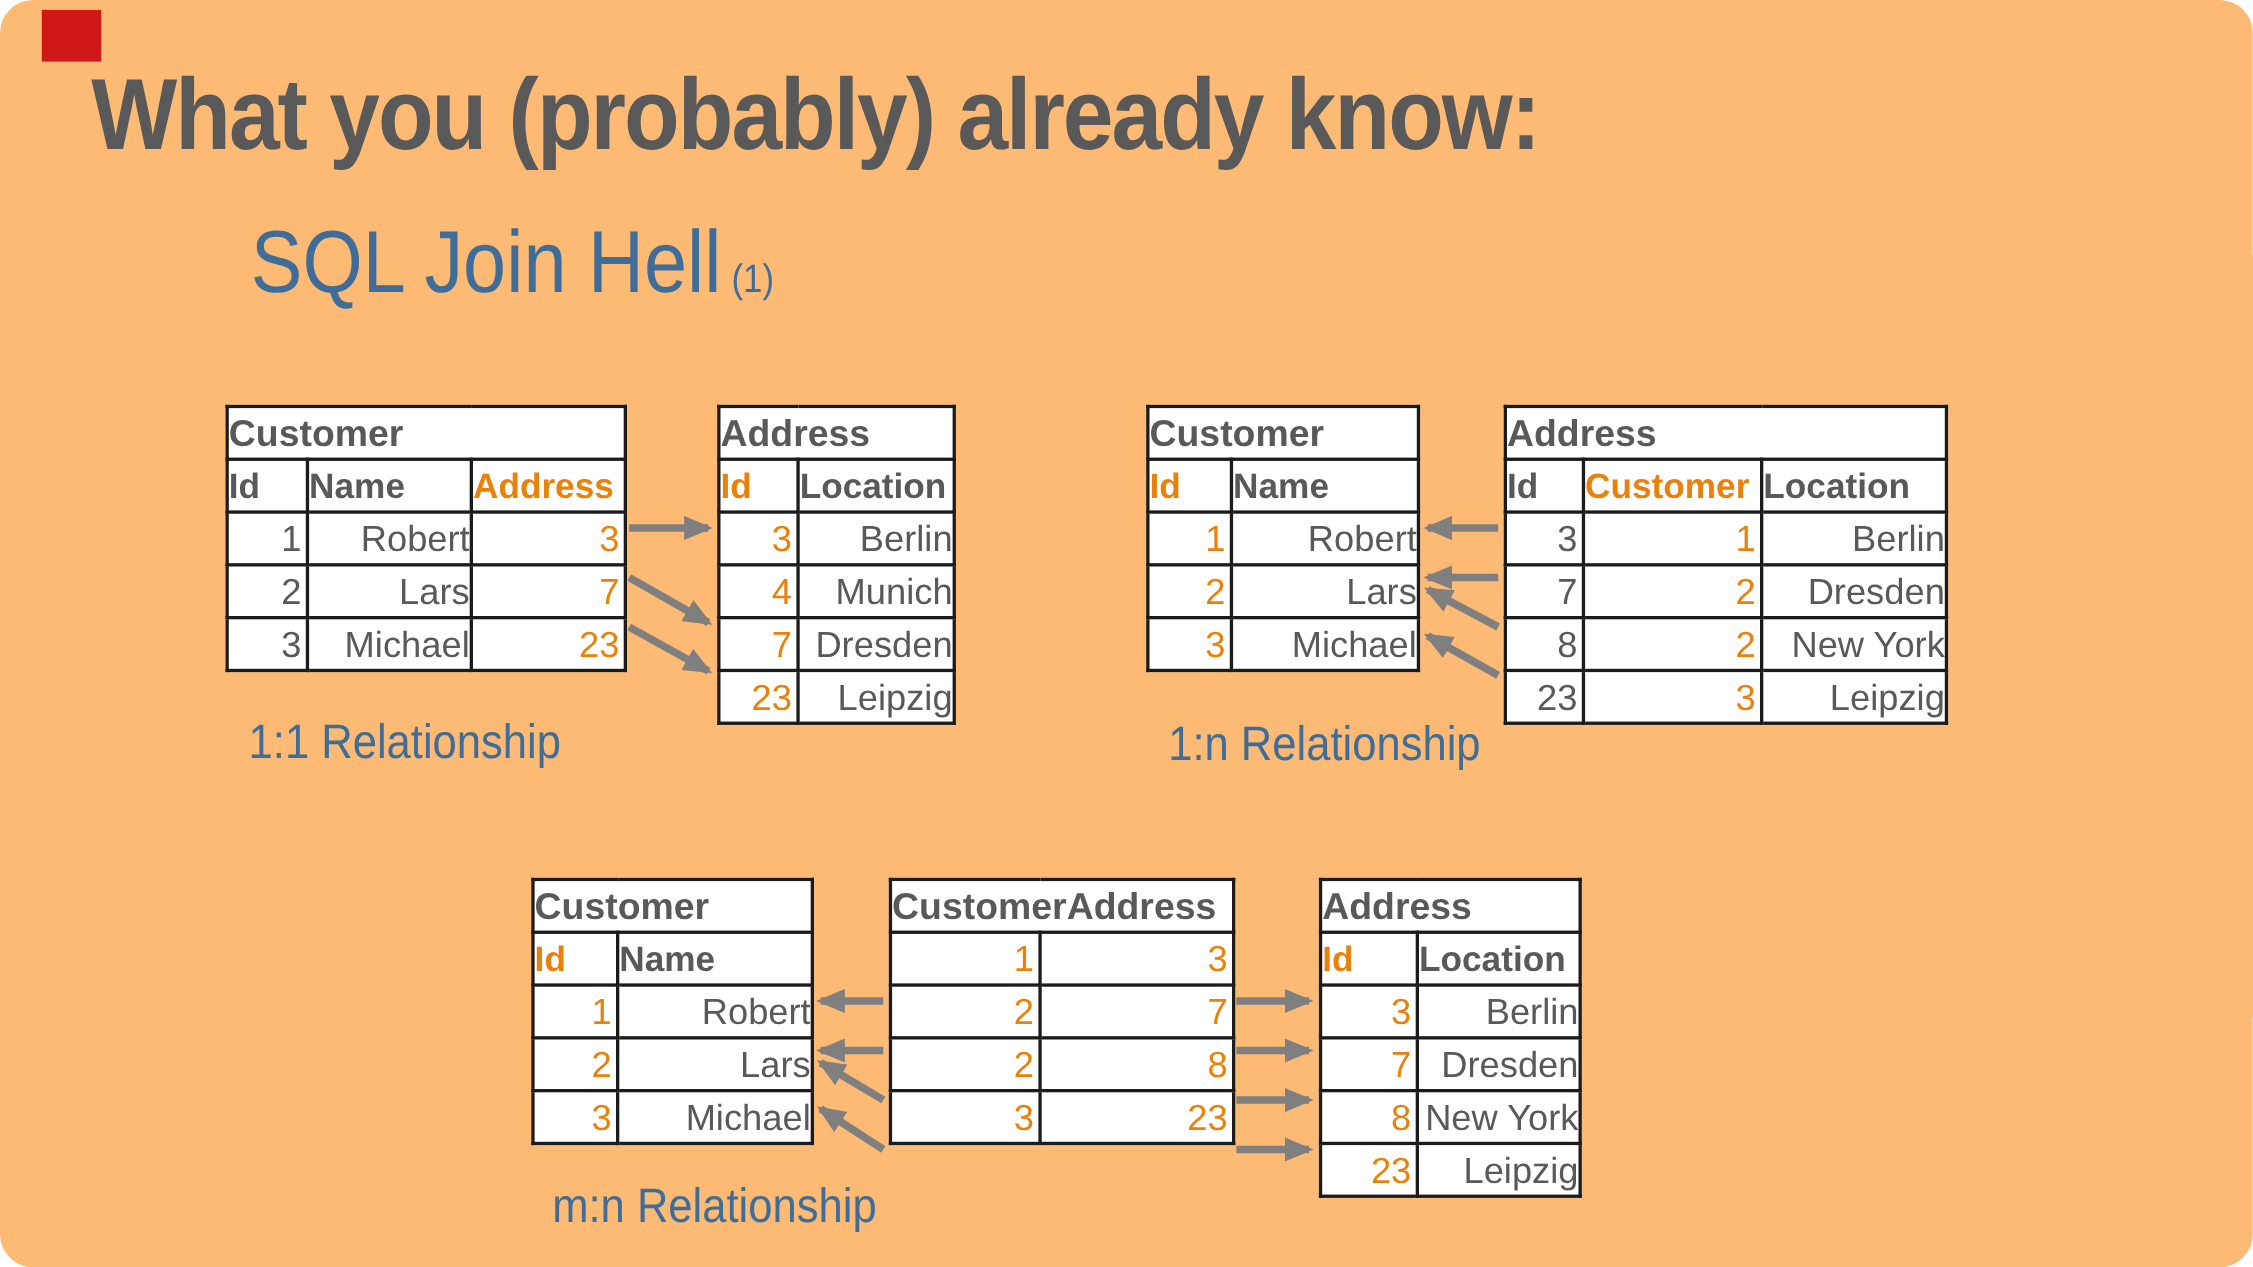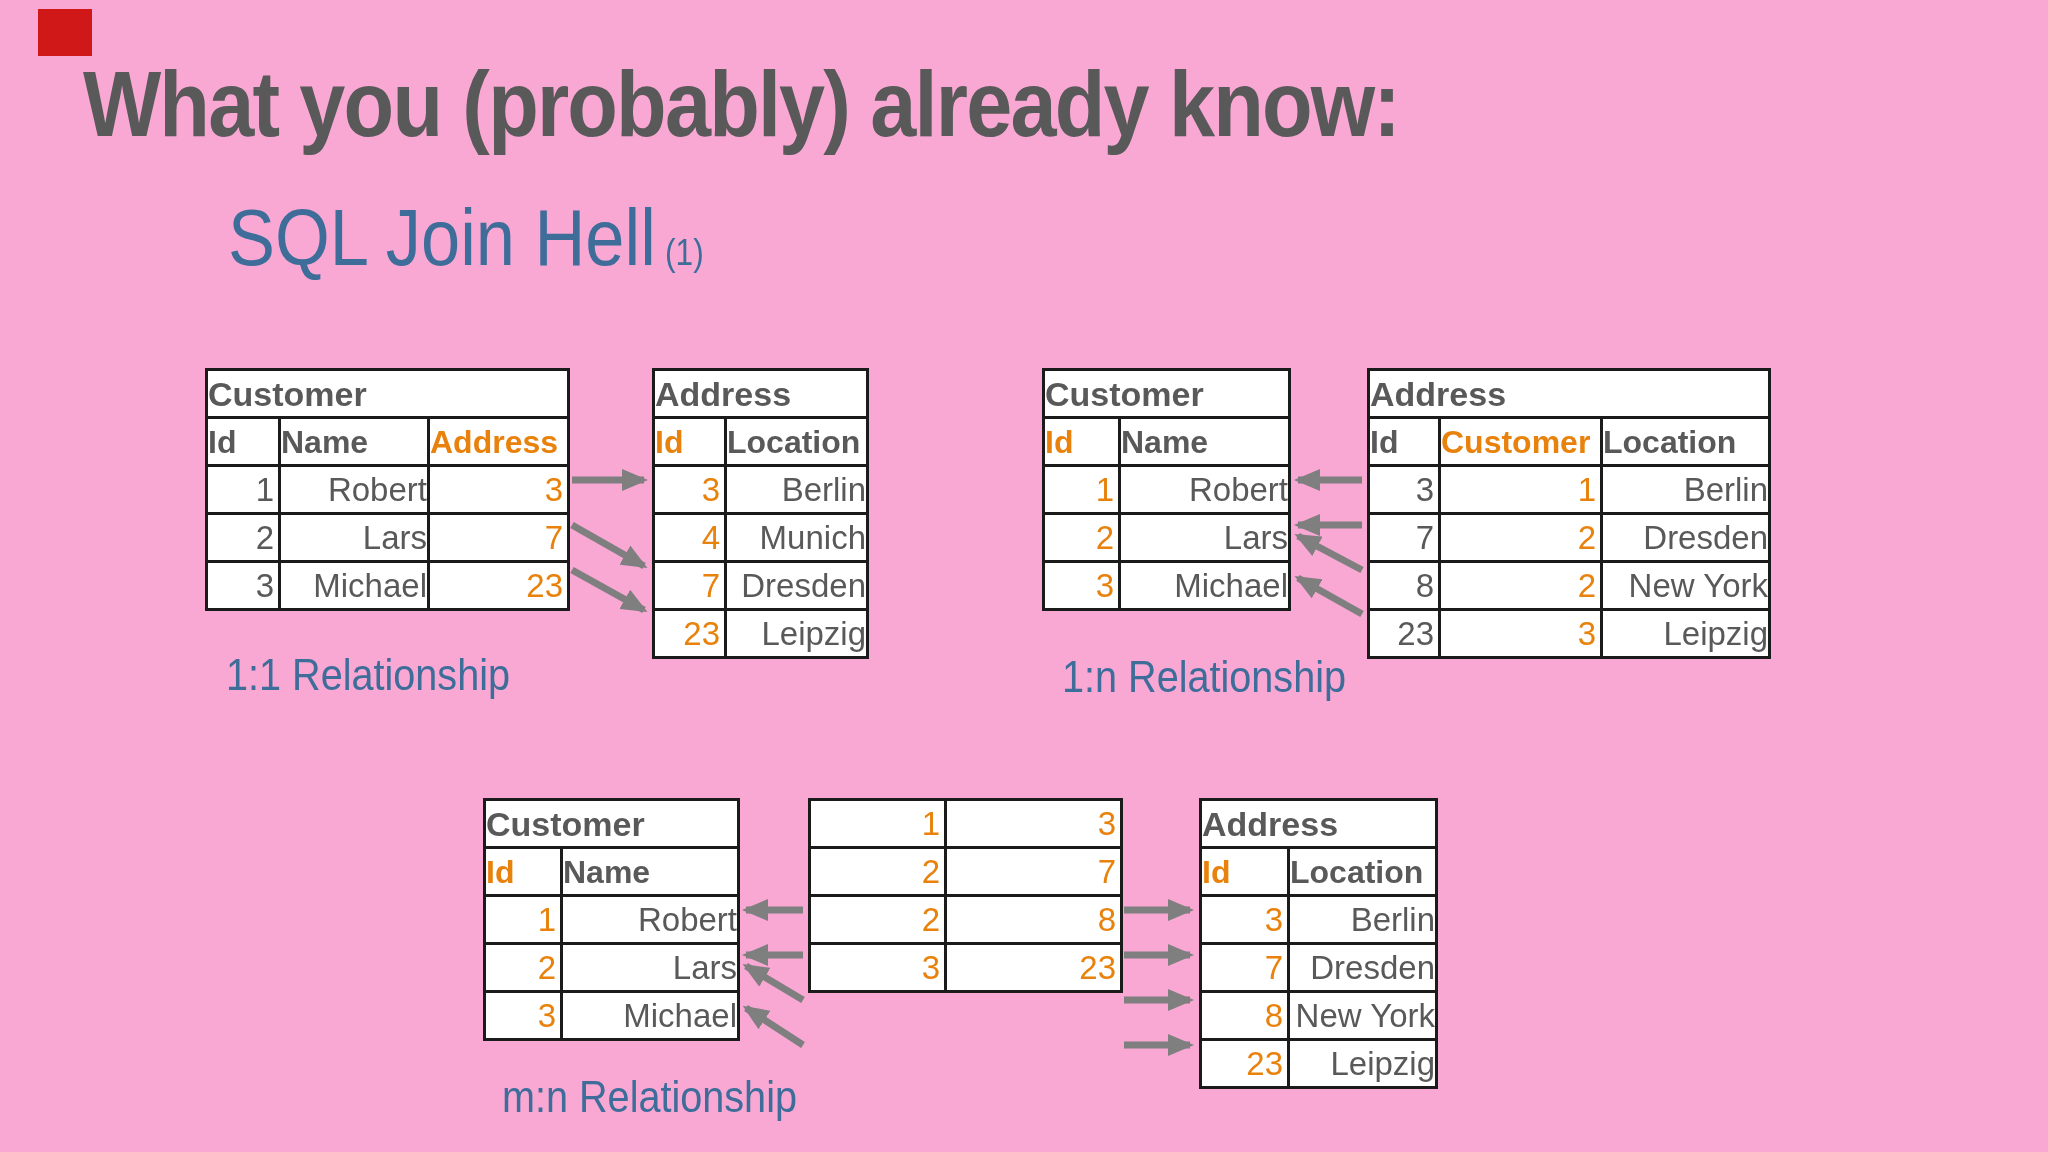--- a/index.html
+++ b/index.html
@@ -1,18 +1,18 @@
 <!DOCTYPE html>
 <html><head>
 <meta charset="utf-8">
 <style>
   html,body { margin:0; padding:0; background:#ffffff; }
   .slide {
     position:relative; width:2048px; height:1152px; overflow:hidden;
-    background:#f9a8d4; font-family:"Liberation Sans", sans-serif;
+    background:#fdba74; font-family:"Liberation Sans", sans-serif;border-radius:30px;
   }
   .red-square { position:absolute; left:38px; top:9px; width:54px; height:47px; background:var(--red,#d01818); }
   .main-title {
     position:absolute; left:83px; top:52px; margin:0;
     font-size:92px; font-weight:bold; color:var(--ink,#595959);
     letter-spacing:-2px; white-space:nowrap;
     transform:scaleX(0.9); transform-origin:left top;
   }
   .subtitle {
     position:absolute; left:228px; top:192px; white-space:nowrap;
@@ -252,20 +252,23 @@
         </tr>
       </tbody>
   </table>
 
   <table class="dt" style="left:808px; top:798px; width:312px;">
     <colgroup>
         <col style="width:136px">
         <col style="width:176px">
       </colgroup>
     <thead>
+      <tr>
+          <th class="ttl" colspan="2">CustomerAddress</th>
+        </tr>
     </thead>
     <tbody>
         <tr>
           <td class="al-r accent">1</td>
           <td class="al-r accent">3</td>
         </tr>
         <tr>
           <td class="al-r accent">2</td>
           <td class="al-r accent">7</td>
         </tr>

